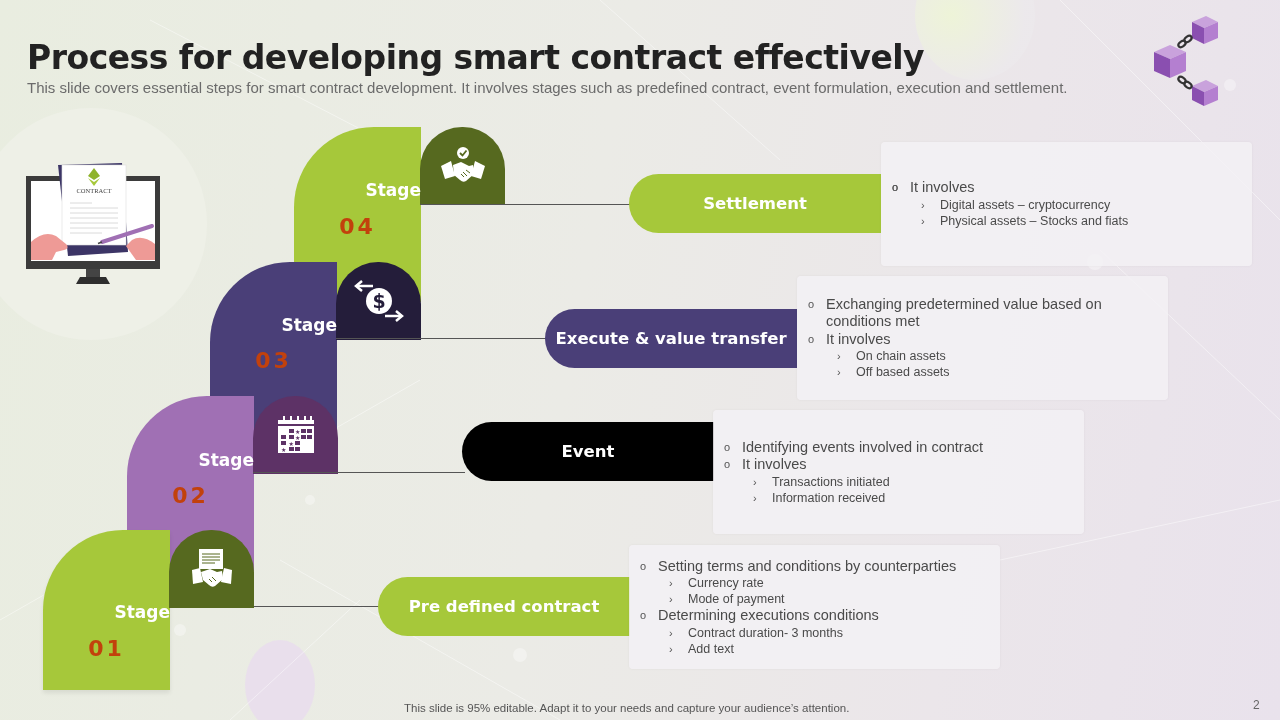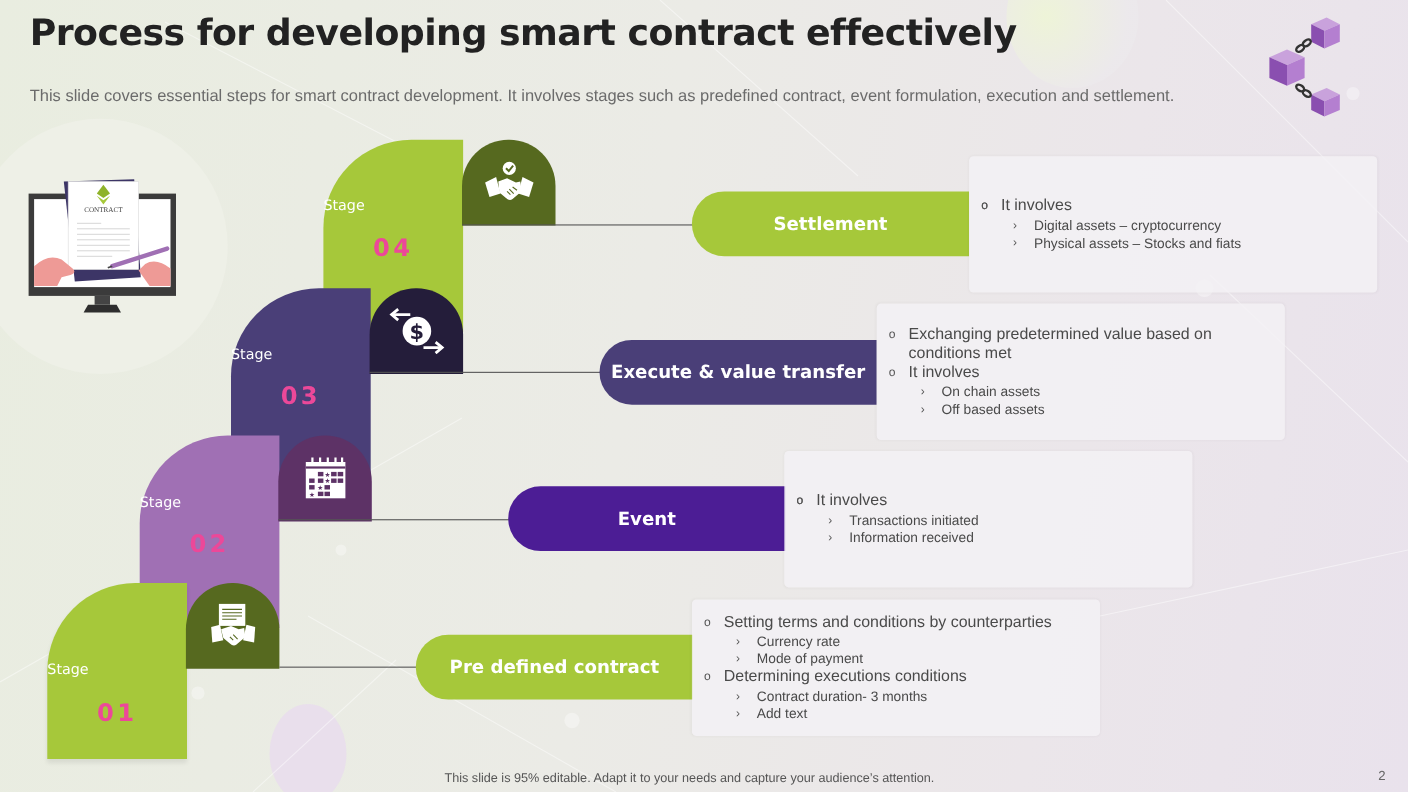--- a/index.html
+++ b/index.html
@@ -6,21 +6,21 @@
   html, body { width: 1280px; height: 720px; overflow: hidden; }
   body {
     position: relative;
     font-family: "Liberation Sans", sans-serif;
     background: linear-gradient(100deg, #e9ede0 0%, #ebebe6 45%, #ebe6ea 75%, #e9e2ec 100%);
   }
   .bg-deco { position: absolute; border-radius: 50%; pointer-events: none; }
   .bg-lines { position: absolute; left: 0; top: 0; width: 1280px; height: 720px; pointer-events: none; }
 
   .title {
-    position: absolute; left: 27px; top: 10px;
+    position: absolute; left: 27px; top: 38px;
     font-family: "DejaVu Sans", sans-serif; font-weight: bold;
     font-size: 33px; letter-spacing: -0.5px; color: #222222; white-space: nowrap; text-align: right;
   }
   .subtitle {
     position: absolute; left: 27px; top: 79px;
     font-size: 15px; color: #6b6b6b; white-space: nowrap;
   }
   .footer {
     position: absolute; left: 404px; top: 702px;
     font-size: 11.5px; color: #555; white-space: nowrap;
@@ -39,25 +39,25 @@
   .stage-body {
     position: absolute; width: 127px;
     border-top-left-radius: 80px;
   }
   .stage-cap {
     position: absolute; width: 85px; height: 78px;
     border-top-left-radius: 42px; border-top-right-radius: 42px;
     display: flex; align-items: center; justify-content: center;
   }
   .stage-label {
-    position: absolute; width: 127px; text-align: left; color: #fff;
-    font-family: "DejaVu Sans", sans-serif; font-weight: normal; font-size: 13px;
+    position: absolute; width: 127px; text-align: right; color: #fff;
+    font-family: "DejaVu Sans", sans-serif; font-weight: bold; font-size: 17px;
   }
   .stage-num {
-    position: absolute; width: 127px; text-align: center; color: #ec4899;
+    position: absolute; width: 127px; text-align: center; color: #c2410c;
     font-family: "DejaVu Sans", sans-serif; font-weight: bold; font-size: 22px; letter-spacing: 3px;
   }
   .connector { position: absolute; height: 1px; background: #555; }
 
   .pill {
     position: absolute; width: 252px; height: 59px;
     border-top-left-radius: 30px; border-bottom-left-radius: 30px;
     display: flex; align-items: center; justify-content: center;
     color: #fff; font-family: "DejaVu Sans", sans-serif; font-weight: bold; font-size: 16.5px;
     white-space: nowrap;
@@ -252,39 +252,39 @@
         <line x1="21" y1="29" x2="25" y2="33"></line>
       </g>
   </svg>
 </div>
 <div class="stage-label" style="left:43px; top:602px;">Stage</div>
 <div class="stage-num" style="left:43px; top:636px;">01</div>
 <div class="connector" style="left:254px; top:606px; width:128px;"></div>
 
 <div class="pill" style="left:629px; top:174px; background:#a6c83a;">Settlement</div>
 <div class="pill" style="left:545px; top:309px; background:#4a3f78;">Execute &amp; value transfer</div>
-<div class="pill" style="left:462px; top:442px; background:#4c1d95;">Event</div>
+<div class="pill" style="left:462px; top:422px; background:#000000;">Event</div>
 <div class="pill" style="left:378px; top:577px; background:#a6c83a;">Pre defined contract</div>
 
 <div class="infobox" style="left:881px; top:142px;">
   <div class="b1"><span class="mk">o</span></div>
   <div class="b1"><span class="mk">o</span><span>It involves</span></div>
   <div class="b2"><span class="mk">›</span><span>Digital assets – cryptocurrency</span></div>
   <div class="b2"><span class="mk">›</span><span>Physical assets – Stocks and fiats</span></div>
 </div>
 
 <div class="infobox" style="left:797px; top:276px;">
   <div class="b1" style="width:320px;"><span class="mk">o</span><span>Exchanging predetermined value based on conditions met</span></div>
   <div class="b1"><span class="mk">o</span><span>It involves</span></div>
   <div class="b2"><span class="mk">›</span><span>On chain assets</span></div>
   <div class="b2"><span class="mk">›</span><span>Off based assets</span></div>
 </div>
 
 <div class="infobox" style="left:713px; top:410px;">
-  <div class="b1"><span class="mk">o</span></div>
+  <div class="b1"><span class="mk">o</span><span>Identifying events involved in contract</span></div>
   <div class="b1"><span class="mk">o</span><span>It involves</span></div>
   <div class="b2"><span class="mk">›</span><span>Transactions initiated</span></div>
   <div class="b2"><span class="mk">›</span><span>Information received</span></div>
 </div>
 
 <div class="infobox" style="left:629px; top:545px;">
   <div class="b1"><span class="mk">o</span><span>Setting terms and conditions by counterparties</span></div>
   <div class="b2"><span class="mk">›</span><span>Currency rate</span></div>
   <div class="b2"><span class="mk">›</span><span>Mode of payment</span></div>
   <div class="b1"><span class="mk">o</span><span>Determining executions conditions</span></div>

